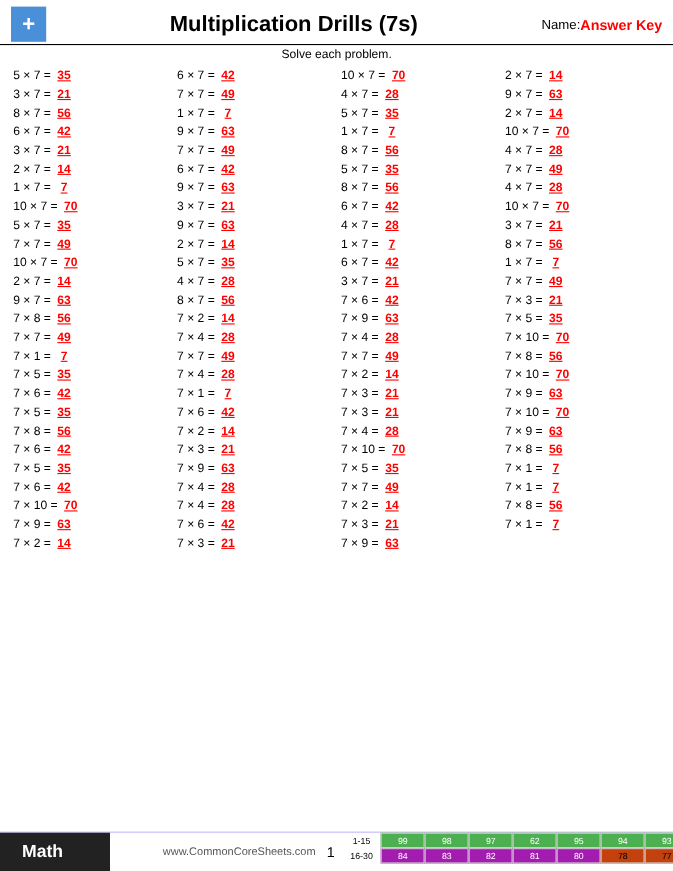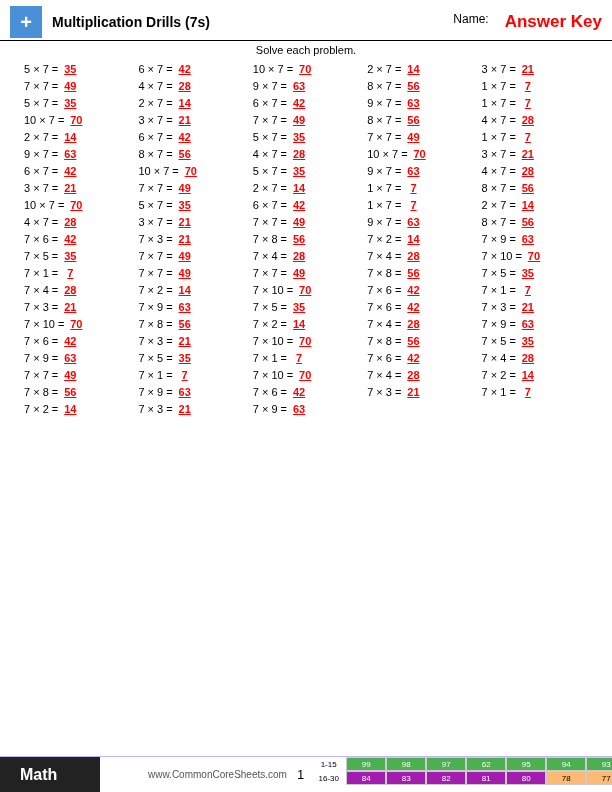--- a/index.html
+++ b/index.html
@@ -24,45 +24,47 @@
       height: 32px;
       background: #4a90d9;
       display: flex;
       align-items: center;
       justify-content: center;
       color: white;
       font-size: 20px;
       font-weight: bold;
     }
     .header-title {
-      font-size: 14px;
+      font-size: 20px;
       font-weight: bold;
+      text-align: center;
       flex: 1;
       margin: 0 10px;
     }
     .header-name {
       font-size: 12px;
       display: flex;
-      gap: 16px;
+      align-items: center;
+      gap: 0;
     }
     .header-name .answer-key {
       color: red;
       font-weight: bold;
-      font-size: 17px;
+      font-size: 13px;
     }
     .instructions {
       padding: 3px 2px;
       font-size: 11px;
       font-weight: normal;
       text-align: center;
     }
     .problems-grid {
       display: grid;
-      grid-template-columns: repeat(5, 1fr);
-      padding: 2px 20px;
+      grid-template-columns: repeat(4, 1fr);
+      padding: 2px 8px;
       row-gap: 1px;
     }
     .problem {
       display: flex;
       align-items: baseline;
       font-size: 11px;
       padding: 2px 4px;
       white-space: nowrap;
     }
     .problem-text {
@@ -132,21 +134,21 @@
       height: 14px;
       border: 1px solid #ccc;
       display: flex;
       align-items: center;
       justify-content: center;
       font-size: 8px;
       background: white;
     }
     .score-cell.green { background: #4caf50; color: white; }
     .score-cell.blue { background: #a21caf; color: white; }
-    .score-cell.light-blue { background: #fdba74; color: black; }
+    .score-cell.light-blue { background: #c2410c; color: black; }
   </style>
 </head>
 <body>
 
 <div class="header">
   <div class="header-logo">+</div>
   <div class="header-title">Multiplication Drills (7s)</div>
   <div class="header-name">
     <span>Name:</span>
     <span class="answer-key">Answer Key</span>

